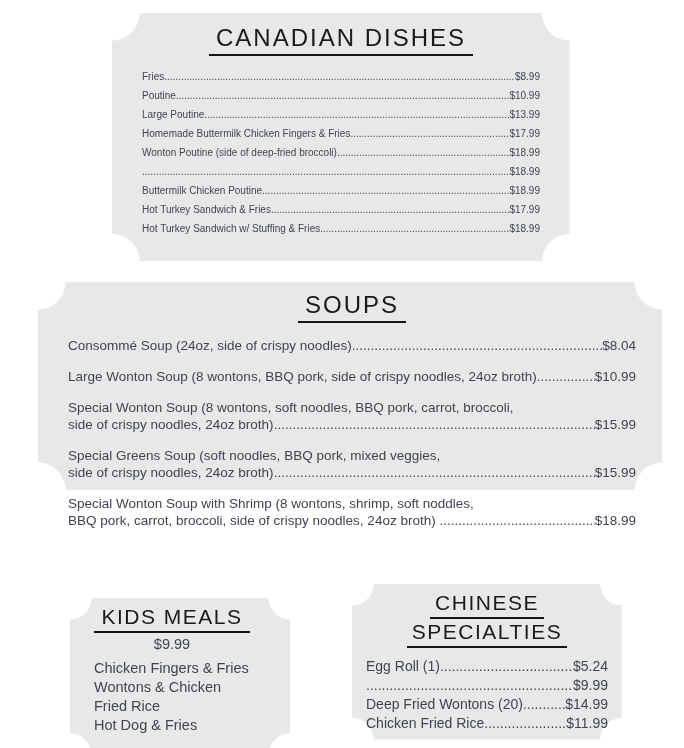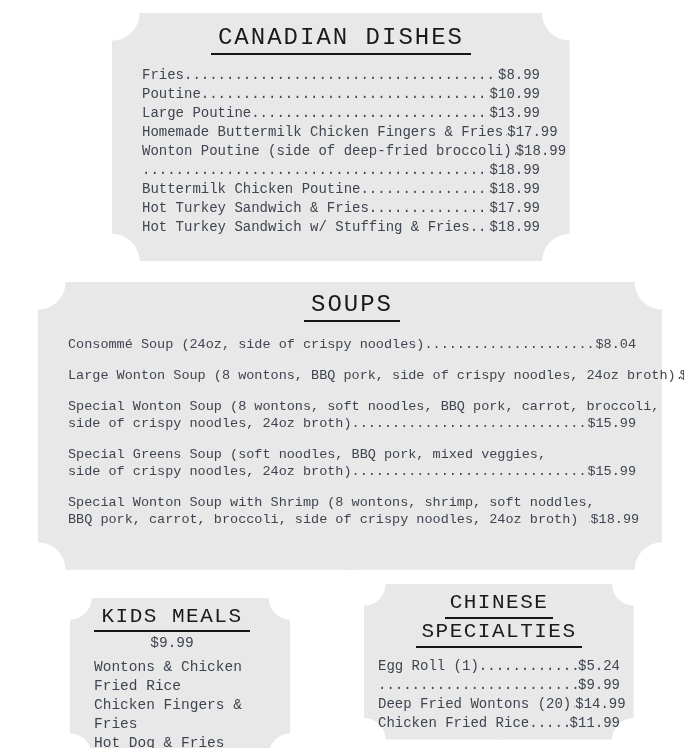--- a/index.html
+++ b/index.html
@@ -9,21 +9,20 @@
   }
   .card{
     position:absolute;box-sizing:border-box;
     --card:#e8e8e8;--r:28px;
     background:
       radial-gradient(circle var(--r) at 0 0,      rgba(0,0,0,0) calc(var(--r) - 1px), var(--card) var(--r)) left top    no-repeat,
       radial-gradient(circle var(--r) at 100% 0,   rgba(0,0,0,0) calc(var(--r) - 1px), var(--card) var(--r)) right top   no-repeat,
       radial-gradient(circle var(--r) at 0 100%,   rgba(0,0,0,0) calc(var(--r) - 1px), var(--card) var(--r)) left bottom no-repeat,
       radial-gradient(circle var(--r) at 100% 100%,rgba(0,0,0,0) calc(var(--r) - 1px), var(--card) var(--r)) right bottom no-repeat;
     background-size:51% 51%;
-    font-family:Liberation Mono, monospace;
   }
   .title{
     text-align:center;color:#1a1a1a;font-weight:300;letter-spacing:2px;margin:0;
   }
   .title .u{
     display:inline-block;border-bottom:2px solid #161616;padding:0 7px 2px;
     white-space:pre;
   }
   .items{display:block;}
   .item{margin:0;}
@@ -32,36 +31,36 @@
   .pr{flex:0 0 auto;white-space:pre;text-align:center;}
   .dots{flex:1 1 auto;overflow:hidden;white-space:nowrap;min-width:4px;}
   .dots::after{
     content:"...................................................................................................................................................................................................................";
   }
   .wrapline{white-space:pre;}
 
   
   #card-canadian{left:112px;top:13px;width:458px;height:248px;padding:11px 30px 0 30px;}
   #card-canadian .title{font-size:24px;margin-bottom:11px;}
-  #card-canadian .items{font-size:14px;line-height:19px;}
-
-  
-  #card-soups{left:38px;top:282px;width:624px;height:288px;padding:9px 26px 0 30px;}
+  #card-canadian .items{font-size:10px;line-height:19px;}
+
+  
+  #card-soups{left:38px;top:282px;width:624px;height:208px;padding:9px 26px 0 30px;}
   #card-soups .title{font-size:24px;margin-bottom:14px;}
   #card-soups .items{font-size:13.5px;line-height:17px;}
   #card-soups .item{margin-bottom:14px;}
 
   
   #card-kids{left:70px;top:598px;width:220px;height:157px;padding:7px 36px 0 20px;--r:22px;}
   #card-kids .title{font-size:21px;letter-spacing:1.5px;}
   #card-kids .kids-price{text-align:center;font-size:14.5px;margin:3px 0 7px;}
   #card-kids .items{font-size:14.5px;line-height:19px;padding-left:4px;}
 
   
-  #card-chinese{left:352px;top:584px;width:270px;height:156px;padding:6px 14px 0 14px;margin-left:12px;--r:22px;}
+  #card-chinese{left:352px;top:584px;width:270px;height:156px;padding:6px 14px 0 14px;--r:22px;}
   #card-chinese .title{font-size:21px;letter-spacing:1.5px;line-height:26px;margin-bottom:9px;}
   #card-chinese .title .u{padding:0 5px 1px;}
   #card-chinese .items{font-size:14px;line-height:19px;}
 </style>
 </head>
 <body>
 
 <div id="card-canadian" class="card">
   <h1 class="title"><span class="u">CANADIAN DISHES</span></h1>
   <div class="items">
@@ -171,22 +170,22 @@
           <span class="pr">$18.99</span>
         </div>
       </div>
     </div>
 </div>
 
 <div id="card-kids" class="card">
   <h1 class="title"><span class="u">KIDS MEALS</span></h1>
   <div class="kids-price">$9.99</div>
   <div class="items">
+      <div class="item">Chicken Fingers &amp; Fries</div>
       <div class="item">Wontons &amp; Chicken Fried Rice</div>
-      <div class="item">Chicken Fingers &amp; Fries</div>
       <div class="item">Hot Dog &amp; Fries</div>
     </div>
 </div>
 
 <div id="card-chinese" class="card">
   <h1 class="title"><span class="u">CHINESE</span><br><span class="u">SPECIALTIES</span></h1>
   <div class="items">
       <div class="item">
         <div class="row">
           <span class="nm">Egg Roll (1)</span>

